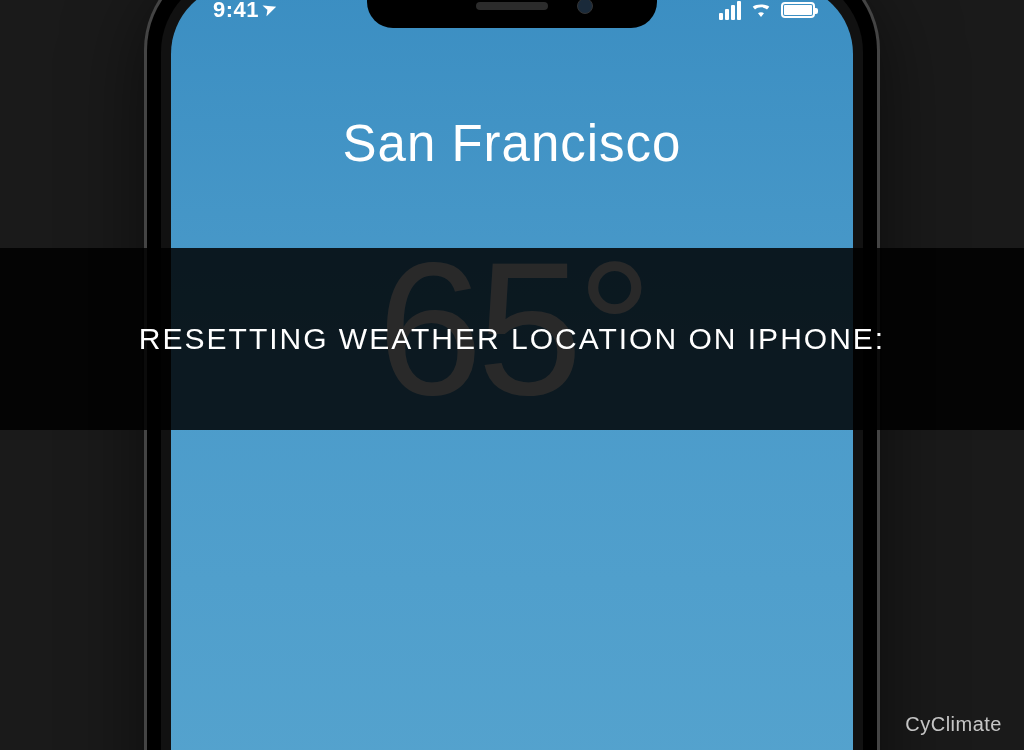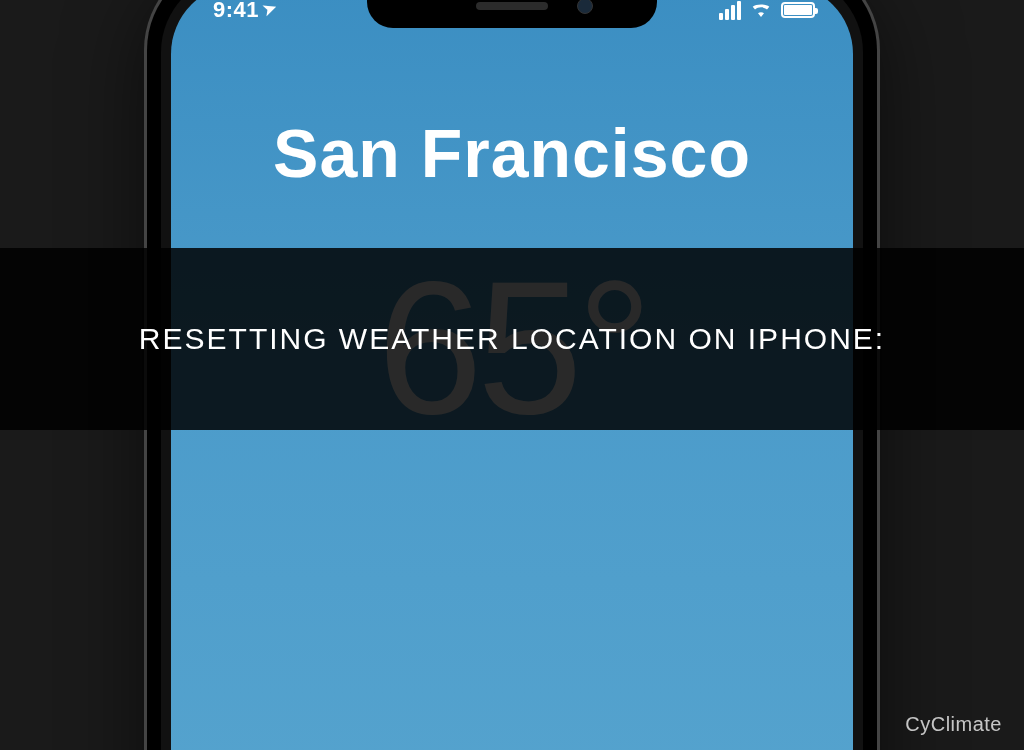--- a/index.html
+++ b/index.html
@@ -119,22 +119,22 @@
     background:#fff; border-radius:1px;
   }
   .weather-main {
     position: absolute;
     top: 130px;
     left: 0; right: 0;
     text-align: center;
     color: #fff;
   }
   .city {
-    font-size: 68px;
-    font-weight: 700;
+    font-size: 51px;
+    font-weight: 400;
     letter-spacing: 1px;
   }
   .temp {
     font-size: 190px;
     font-weight: 200;
     letter-spacing: -6px;
     margin-top: 60px;
     line-height: 1;
   }
 

